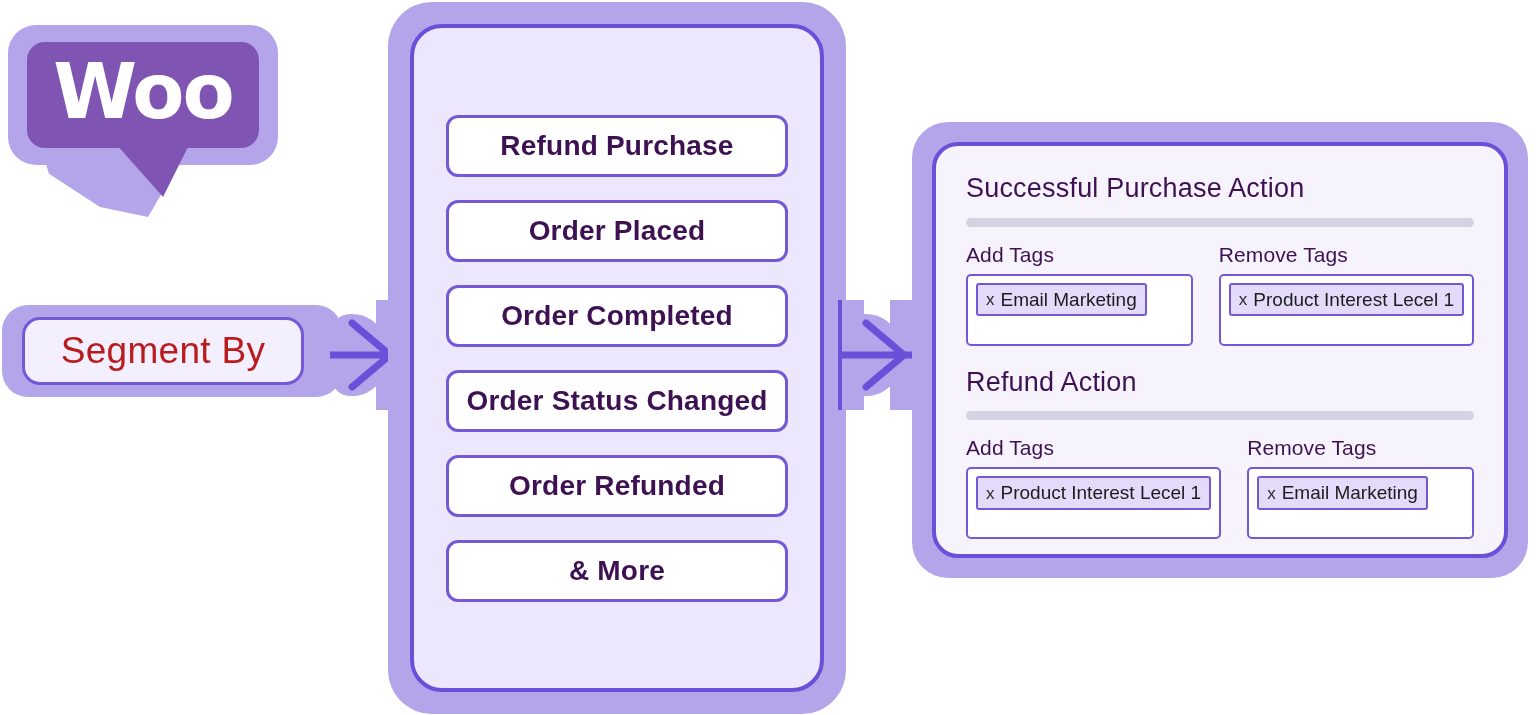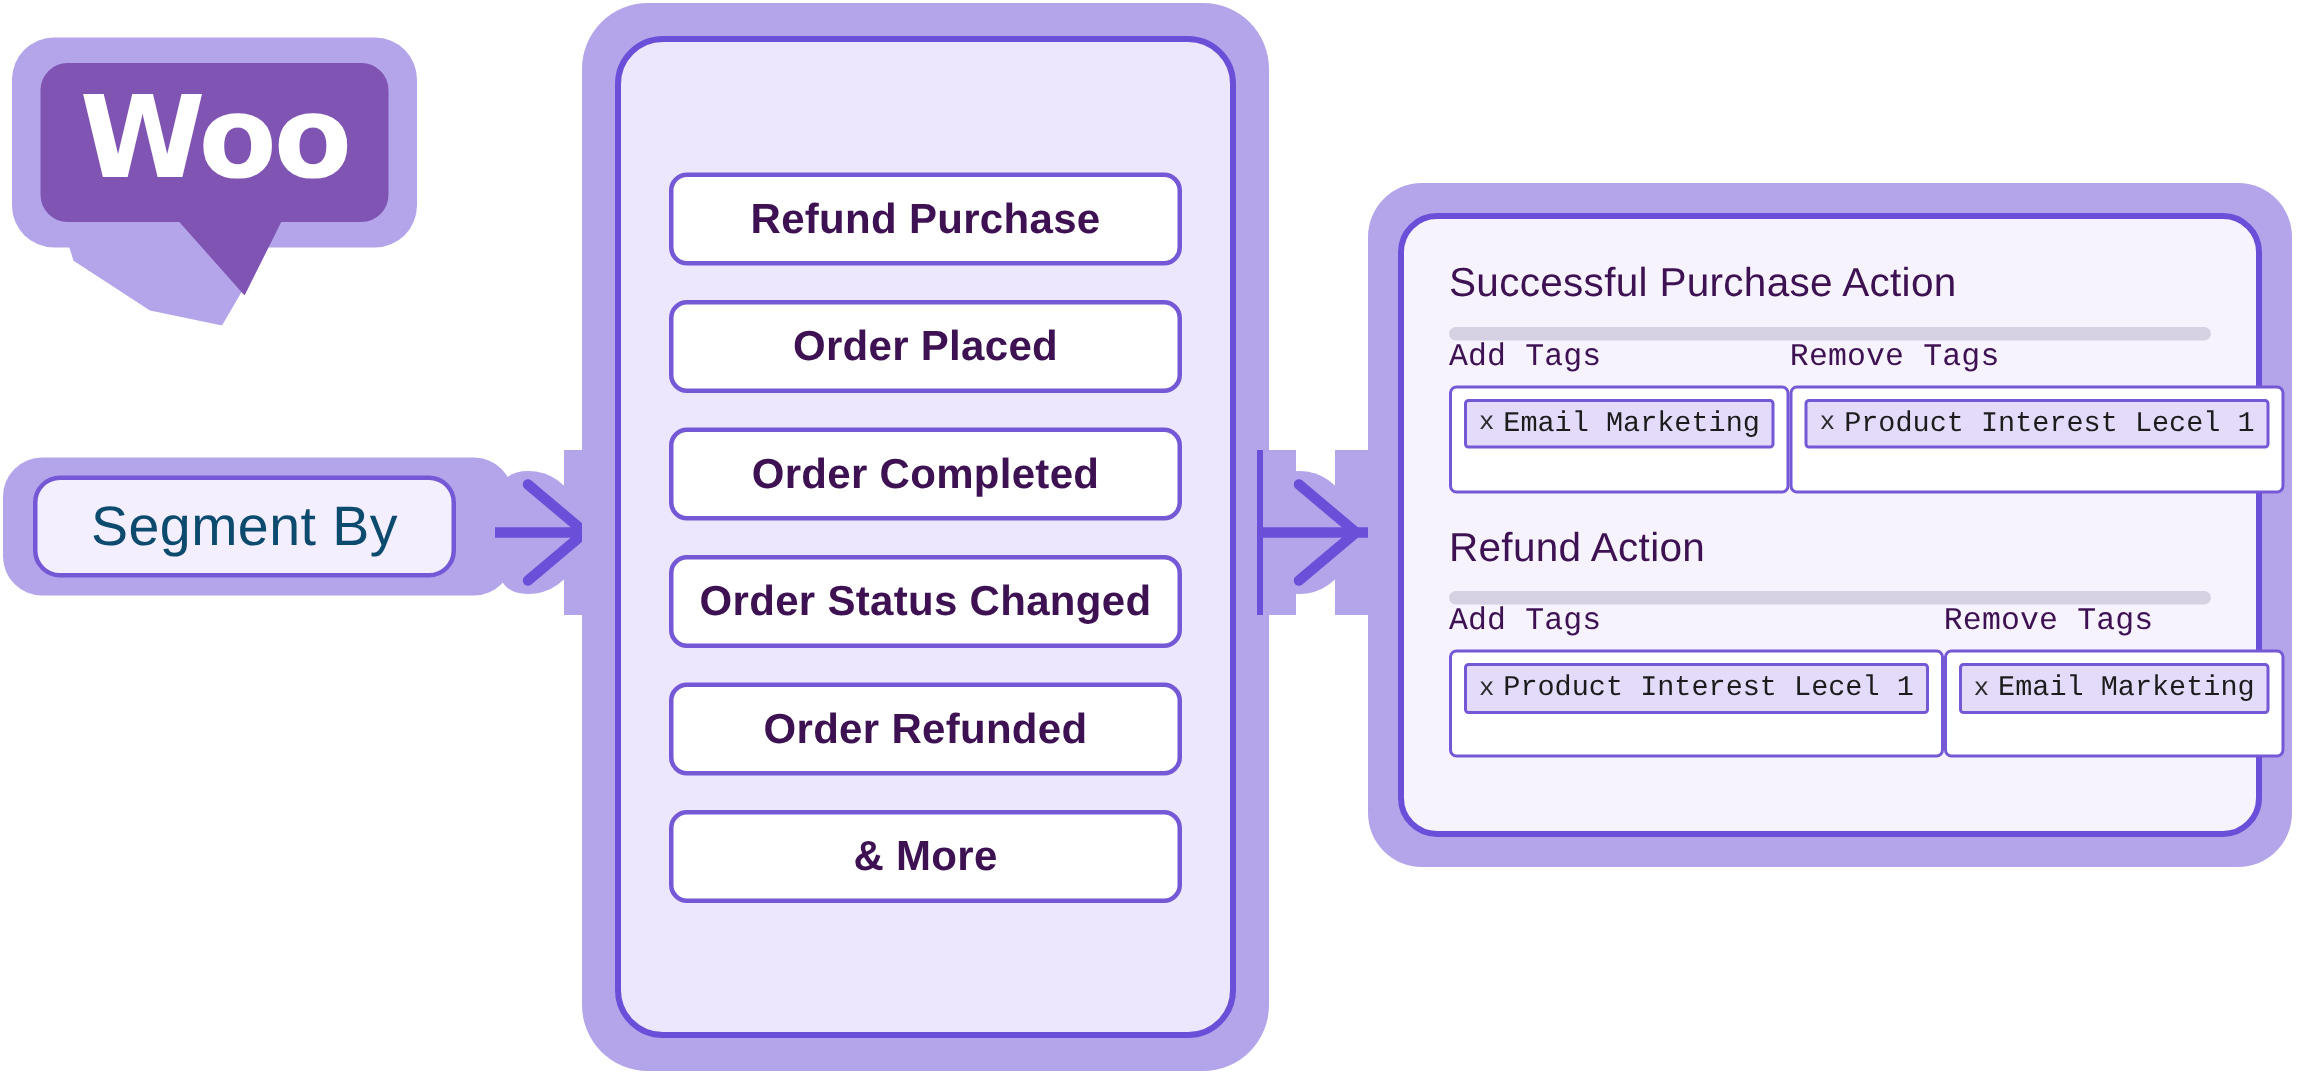--- a/index.html
+++ b/index.html
@@ -91,21 +91,21 @@
     left: 20px; top: 12px;
     width: 282px; height: 68px;
     background: #f3efff;
     border: 3px solid #7558d6;
     border-radius: 18px;
     display: flex;
     align-items: center;
     justify-content: center;
   }
   #segment-by-label {
-    color: #0c4a6e;
+    color: #b91c1c;
     font-size: 37px;
     font-weight: 500;
     letter-spacing: .3px;
     white-space: nowrap;
   }
 
   
   .arrow-connector { position: absolute; }
   .arrow-connector svg { display: block; }
 
@@ -181,22 +181,23 @@
     line-height: 1.1;
   }
   .action-divider {
     margin-top: 14px;
     height: 9px;
     border-radius: 6px;
     background: #d6d2e4;
     width: 100%;
   }
   .tag-columns {
-    display: flex;
-    font-family: Liberation Mono, monospace;
+    margin-top: 16px;
+    display: flex;
+    gap: 26px;
   }
   .tag-column { flex: 1; display: flex; flex-direction: column; }
   .tag-label {
     color: #3d1152;
     font-size: 21px;
     font-weight: 500;
     margin-bottom: 7px;
     letter-spacing: .1px;
   }
   .tag-input-box {

